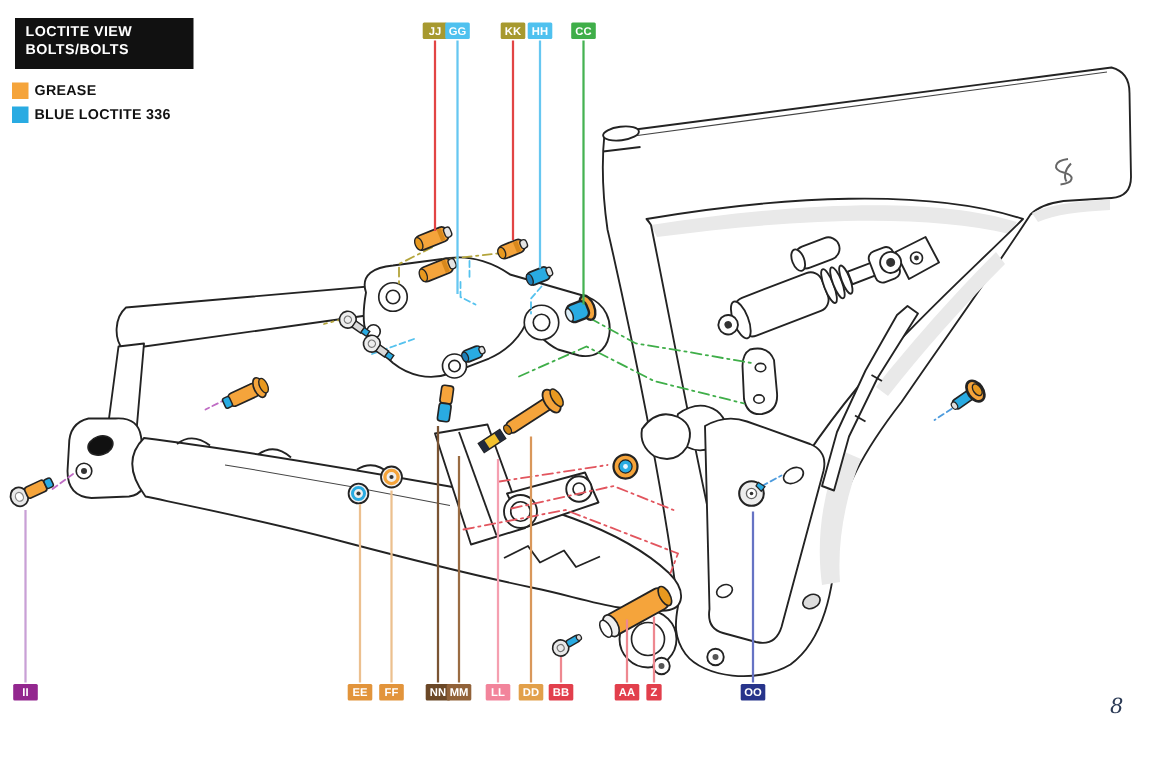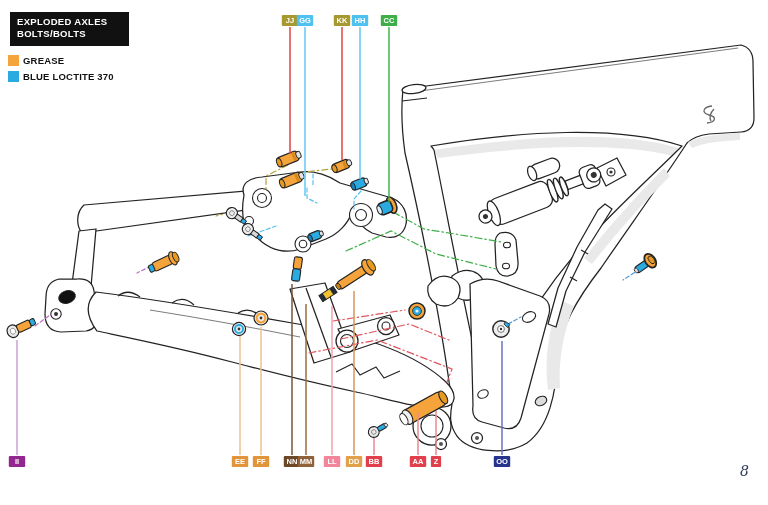--- a/index.html
+++ b/index.html
@@ -355,28 +355,28 @@
       </g>
       <g>
         <line x1="502" x2="502" y1="341" y2="455" stroke="#6673C4" stroke-width="1.5"></line>
         <rect x="493.8" y="456" width="16.4" height="11" rx="1" fill="#27348B"></rect>
         <text x="502" y="464.3" text-anchor="middle" class="callout-text">OO</text>
       </g>
     </g>
 </svg>
 
 <div class="title-block">
-  <div>EXPLODED AXLES</div>
+  <div>LOCTITE VIEW</div>
   <div>BOLTS/BOLTS</div>
 </div>
 
 <div class="legend">
   <div class="legend-row">
     <span class="legend-swatch" style="background: rgb(245, 164, 59);"></span>
     <span class="legend-label">GREASE</span>
   </div>
   <div class="legend-row">
     <span class="legend-swatch" style="background: rgb(41, 171, 226);"></span>
-    <span class="legend-label">BLUE LOCTITE 370</span>
+    <span class="legend-label">BLUE LOCTITE 336</span>
   </div>
 </div>
 
 <div class="page-number">8</div>
 
 </body></html>

